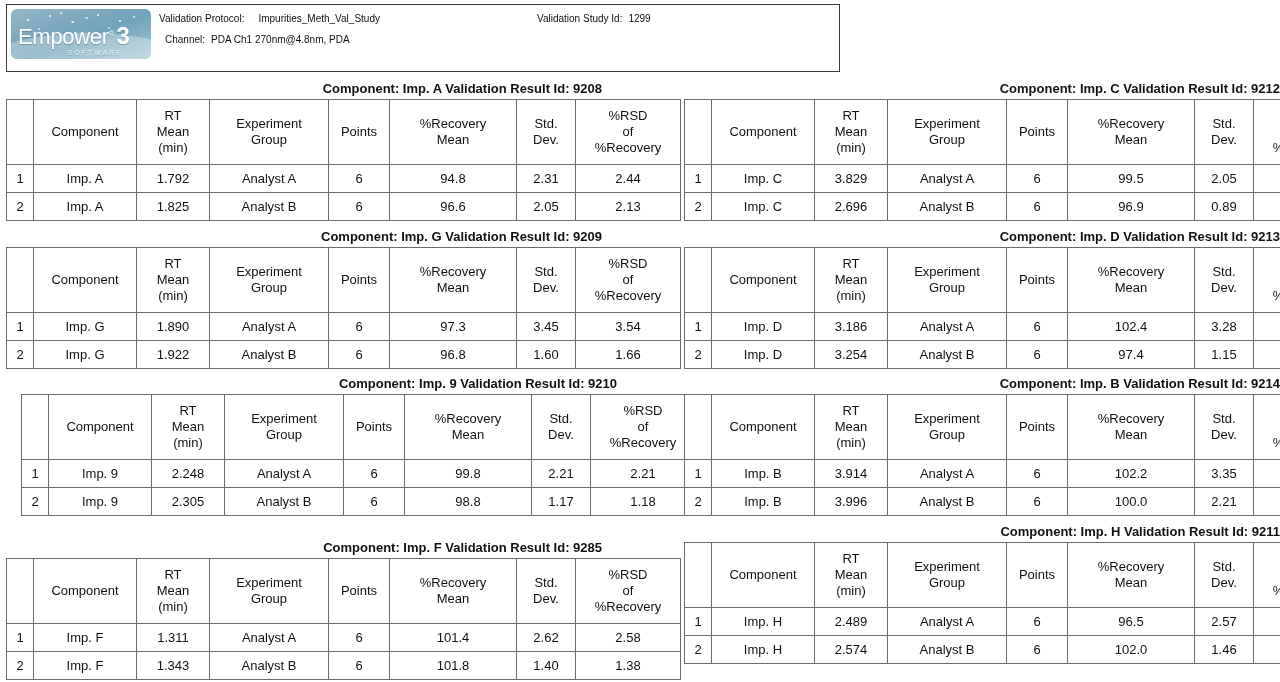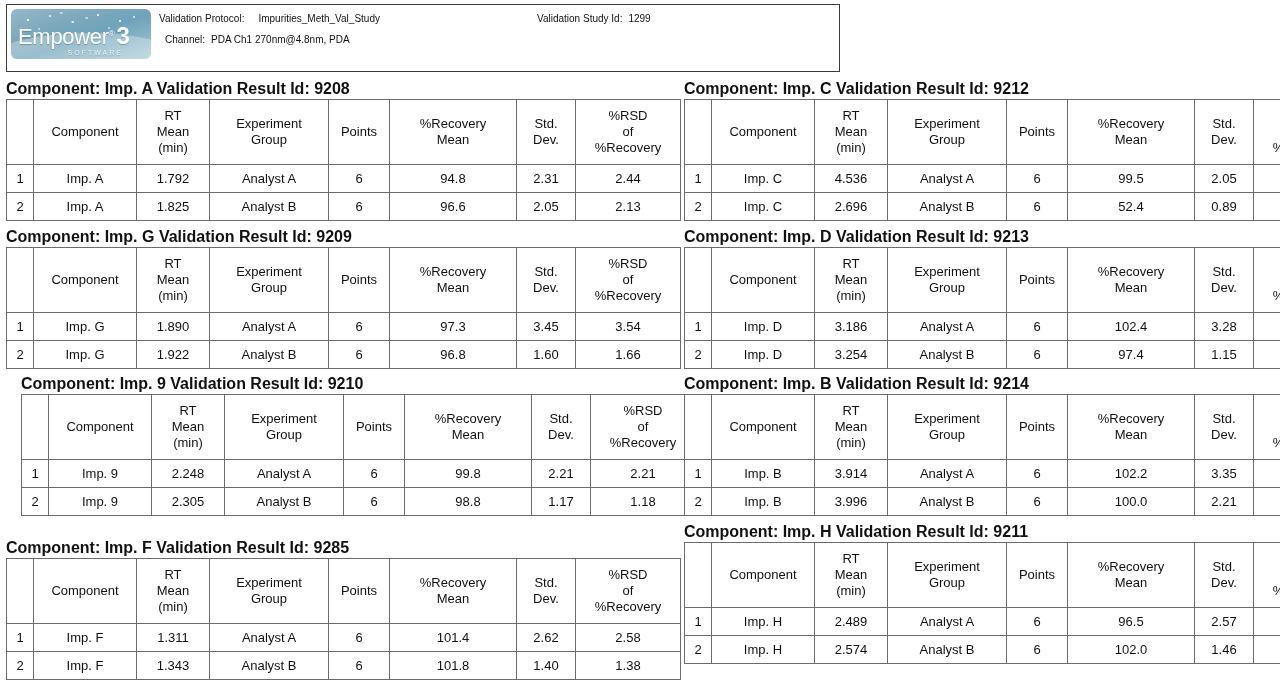--- a/index.html
+++ b/index.html
@@ -121,22 +121,22 @@
 
   
   .table-block {
     position: absolute;
     width: 596px;
   }
   .table-block.col-left  { left: 6px; }
   .table-block.col-right { left: 684px; }
 
   .block-title {
-    text-align: left;
-    font-size: 16px;
+    text-align: right;
+    font-size: 13px;
     font-weight: bold;
     line-height: 16px;
     margin-bottom: 2px;
     white-space: nowrap;
   }
 
   table.result-table {
     border-collapse: collapse;
     table-layout: fixed;
     width: 596px;
@@ -483,34 +483,34 @@
               <span class="hdr-line">%RSD</span>
               <span class="hdr-line">of</span>
               <span class="hdr-line">%Recovery</span>
             </td>
           </tr>
         </thead>
         <tbody>
           <tr>
             <td class="c-idx">1</td>
             <td class="c-comp">Imp. C</td>
-            <td class="c-rt">4.536</td>
+            <td class="c-rt">3.829</td>
             <td class="c-exp">Analyst A</td>
             <td class="c-pts">6</td>
             <td class="c-rec">99.5</td>
             <td class="c-sd">2.05</td>
             <td class="c-rsd">2.06</td>
           </tr>
           <tr>
             <td class="c-idx">2</td>
             <td class="c-comp">Imp. C</td>
             <td class="c-rt">2.696</td>
             <td class="c-exp">Analyst B</td>
             <td class="c-pts">6</td>
-            <td class="c-rec">52.4</td>
+            <td class="c-rec">96.9</td>
             <td class="c-sd">0.89</td>
             <td class="c-rsd">0.92</td>
           </tr>
         </tbody>
       </table>
     </div>
     <div class="table-block col-right" style="top: 229px;">
       <div class="block-title">Component: Imp. D Validation Result Id: 9213</div>
       <table class="result-table">
         <thead>

